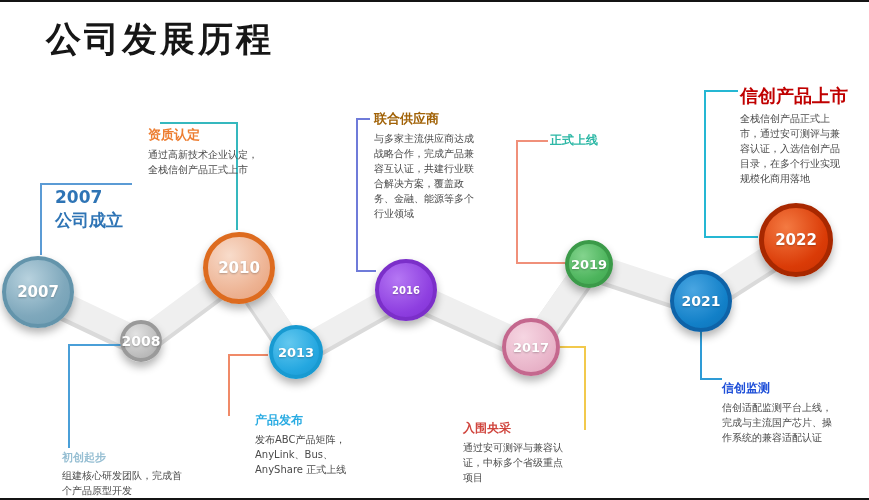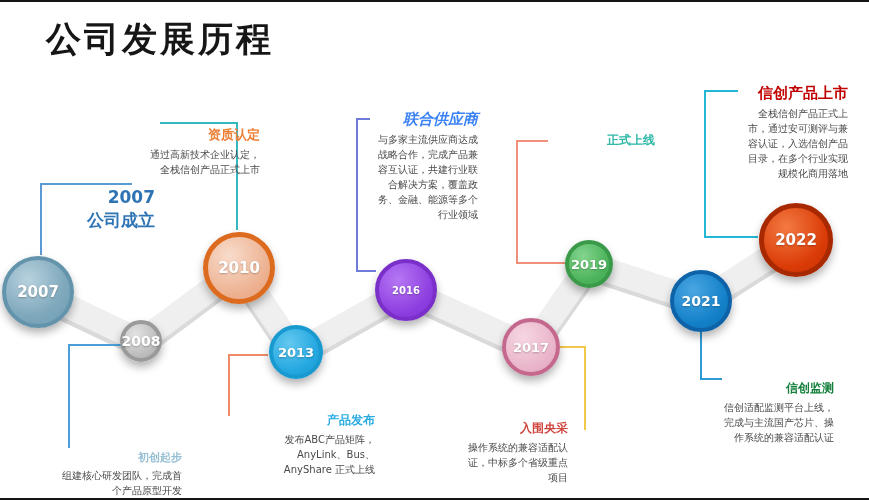--- a/index.html
+++ b/index.html
@@ -1,19 +1,19 @@
 <!DOCTYPE html>
 <html><head>
 <meta charset="utf-8">
 <style>
   * { margin:0; padding:0; box-sizing:border-box; }
   html,body { background:#ffffff; }
   #stage {
     position:relative; width:869px; height:500px; background:#ffffff;
-    overflow:hidden; font-family:"DejaVu Sans","Liberation Sans",sans-serif;text-align:right;
+    overflow:hidden; font-family:"DejaVu Sans","Liberation Sans",sans-serif;
   }
   .frame { position:absolute; left:0; right:0; height:2px; background:#141414; }
   .frame-top { top:0; }
   .frame-bottom { bottom:0; }
 
   #page-title {
     position:absolute; left:46px; top:16px;
     font-size:35px; font-weight:800; color:#161616; letter-spacing:3px;
   }
 
@@ -83,33 +83,33 @@
   #a2008 { left:62px;  top:450px; width:120px; }
   #a2008 .ann-title { color:#97bfd3; font-size:11px; }
 
   #a2010 { left:148px; top:126px; width:112px; }
   #a2010 .ann-title { color:#ed7d31; font-size:13px;font-family:Liberation Serif, serif; }
 
   #a2013 { left:255px; top:412px; width:120px; }
   #a2013 .ann-title { color:#29abe2; }
 
   #a2016 { left:374px; top:110px; width:104px; }
-  #a2016 .ann-title { color:#3b82f6; font-size:15px;font-style:italic; }
+  #a2016 .ann-title { color:#a16207; font-size:13px; }
 
   #a2017 { left:463px; top:420px; width:105px; }
   #a2017 .ann-title { color:#d0453e; }
 
   #a2019 { left:550px; top:132px; width:105px; }
   #a2019 .ann-title { color:#2eb8a6; }
 
   #a2021 { left:722px; top:380px; width:112px; }
-  #a2021 .ann-title { color:#15803d;margin-left:19px; }
+  #a2021 .ann-title { color:#1d4ed8; }
 
   #a2022 { left:740px; top:84px;  width:108px; }
-  #a2022 .ann-title { color:#c00000; font-size:15px; }
+  #a2022 .ann-title { color:#c00000; font-size:18px; }
 </style>
 </head>
 <body>
 
 <div id="stage">
   <div class="frame frame-top"></div>
   <div class="frame frame-bottom"></div>
 
   <h1 id="page-title">公司发展历程</h1>
 
@@ -160,21 +160,21 @@
     <div class="ann-body">发布ABC产品矩阵，AnyLink、Bus、AnyShare 正式上线</div>
   </div>
 
   <div class="ann" id="a2016">
     <div class="ann-title">联合供应商</div>
     <div class="ann-body">与多家主流供应商达成战略合作，完成产品兼容互认证，共建行业联合解决方案，覆盖政务、金融、能源等多个行业领域</div>
   </div>
 
   <div class="ann" id="a2017">
     <div class="ann-title">入围央采</div>
-    <div class="ann-body">操作系统的兼容适配认证，中标多个省级重点项目</div>
+    <div class="ann-body">通过安可测评与兼容认证，中标多个省级重点项目</div>
   </div>
 
   <div class="ann" id="a2019">
     <div class="ann-title">正式上线</div>
   </div>
 
   <div class="ann" id="a2021">
     <div class="ann-title">信创监测</div>
     <div class="ann-body">信创适配监测平台上线，完成与主流国产芯片、操作系统的兼容适配认证</div>
   </div>

